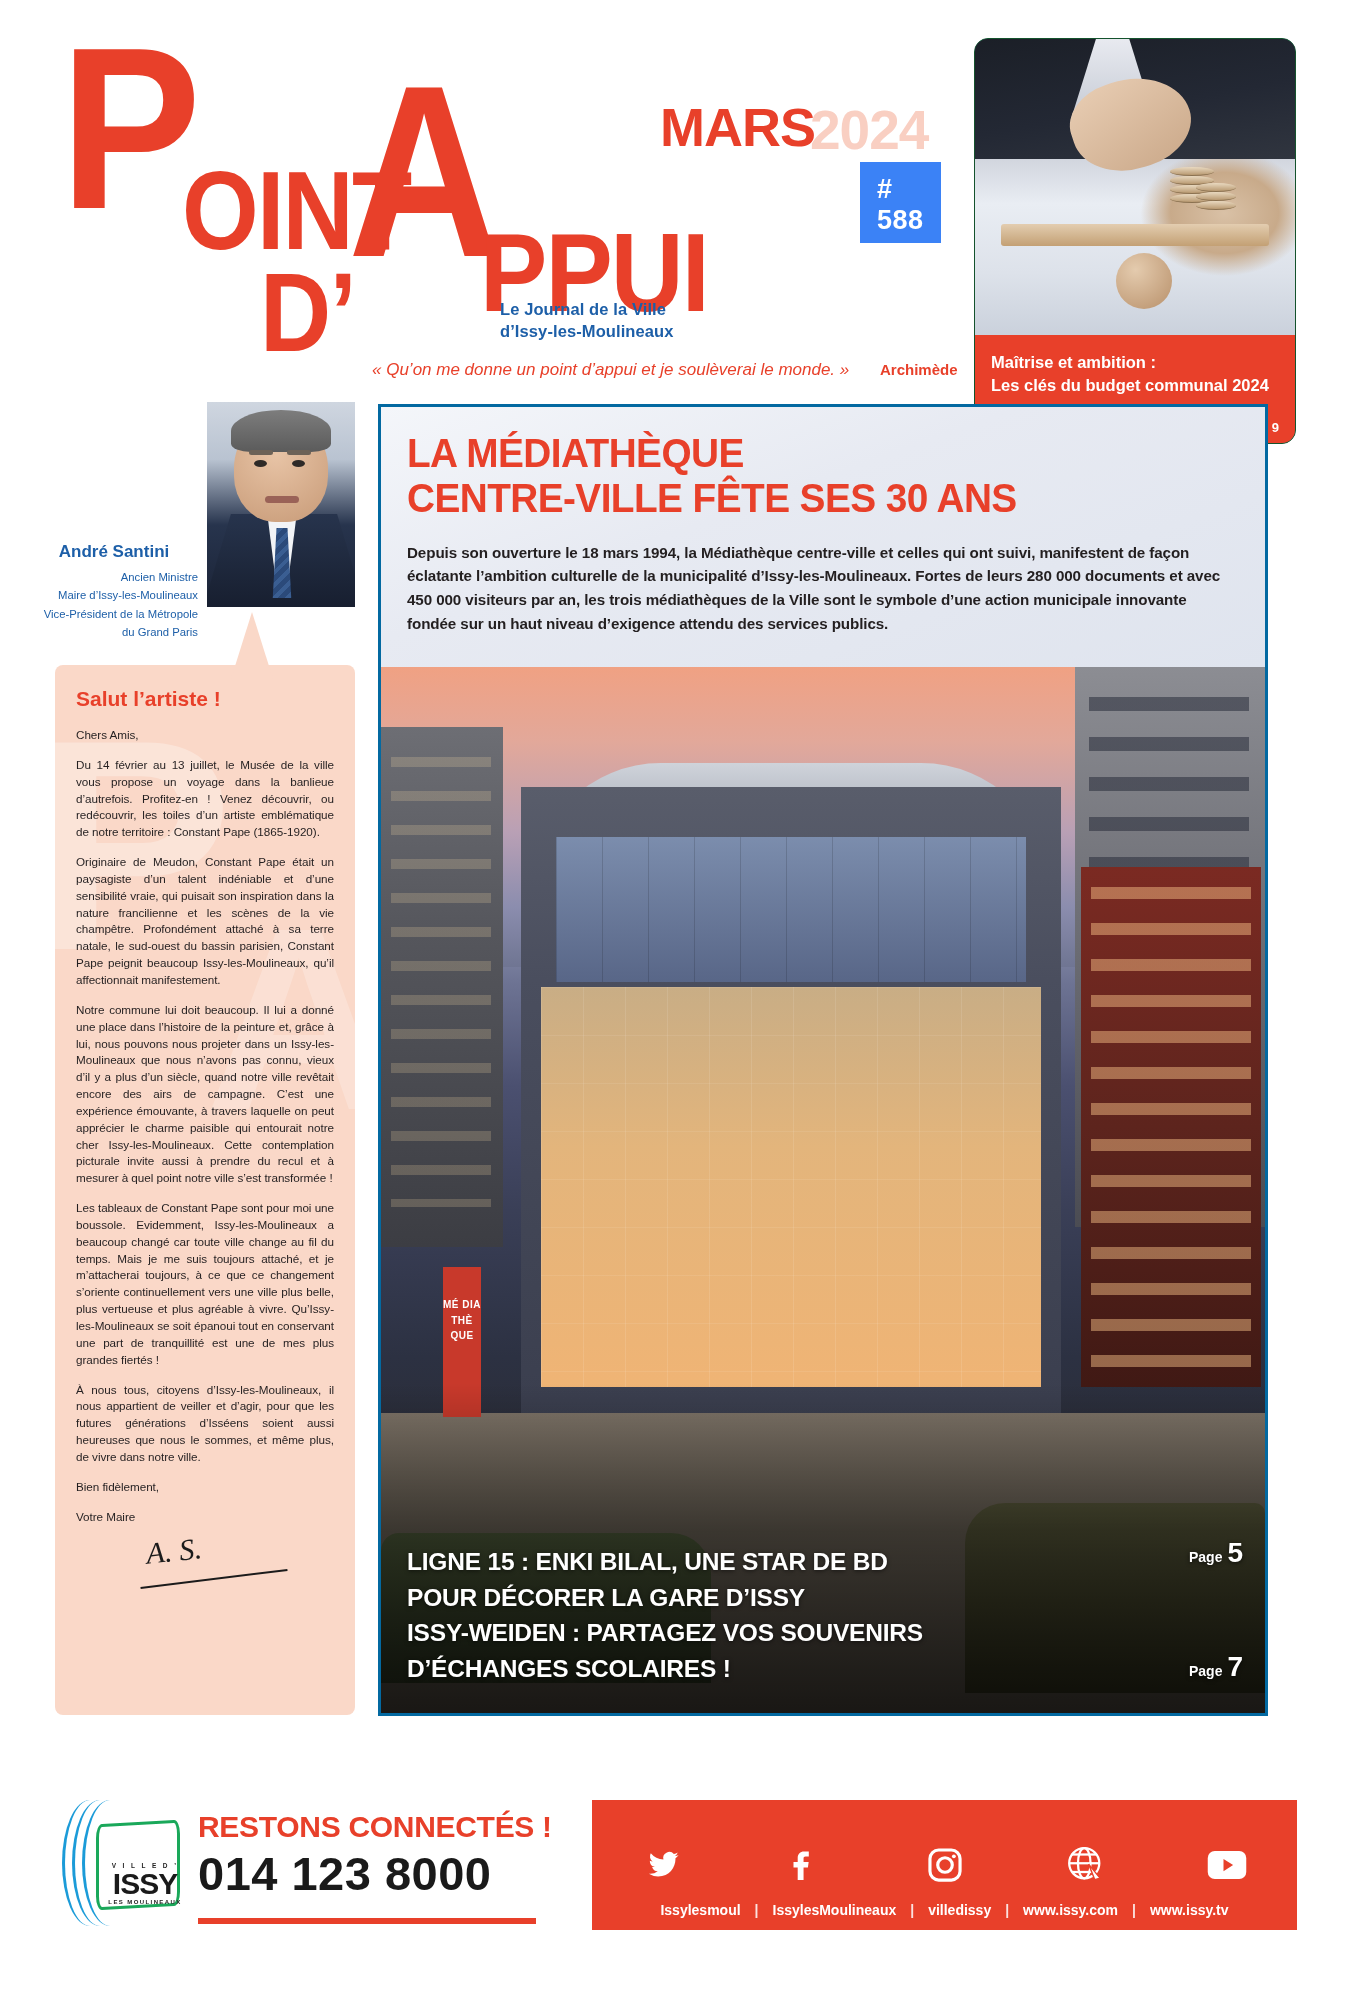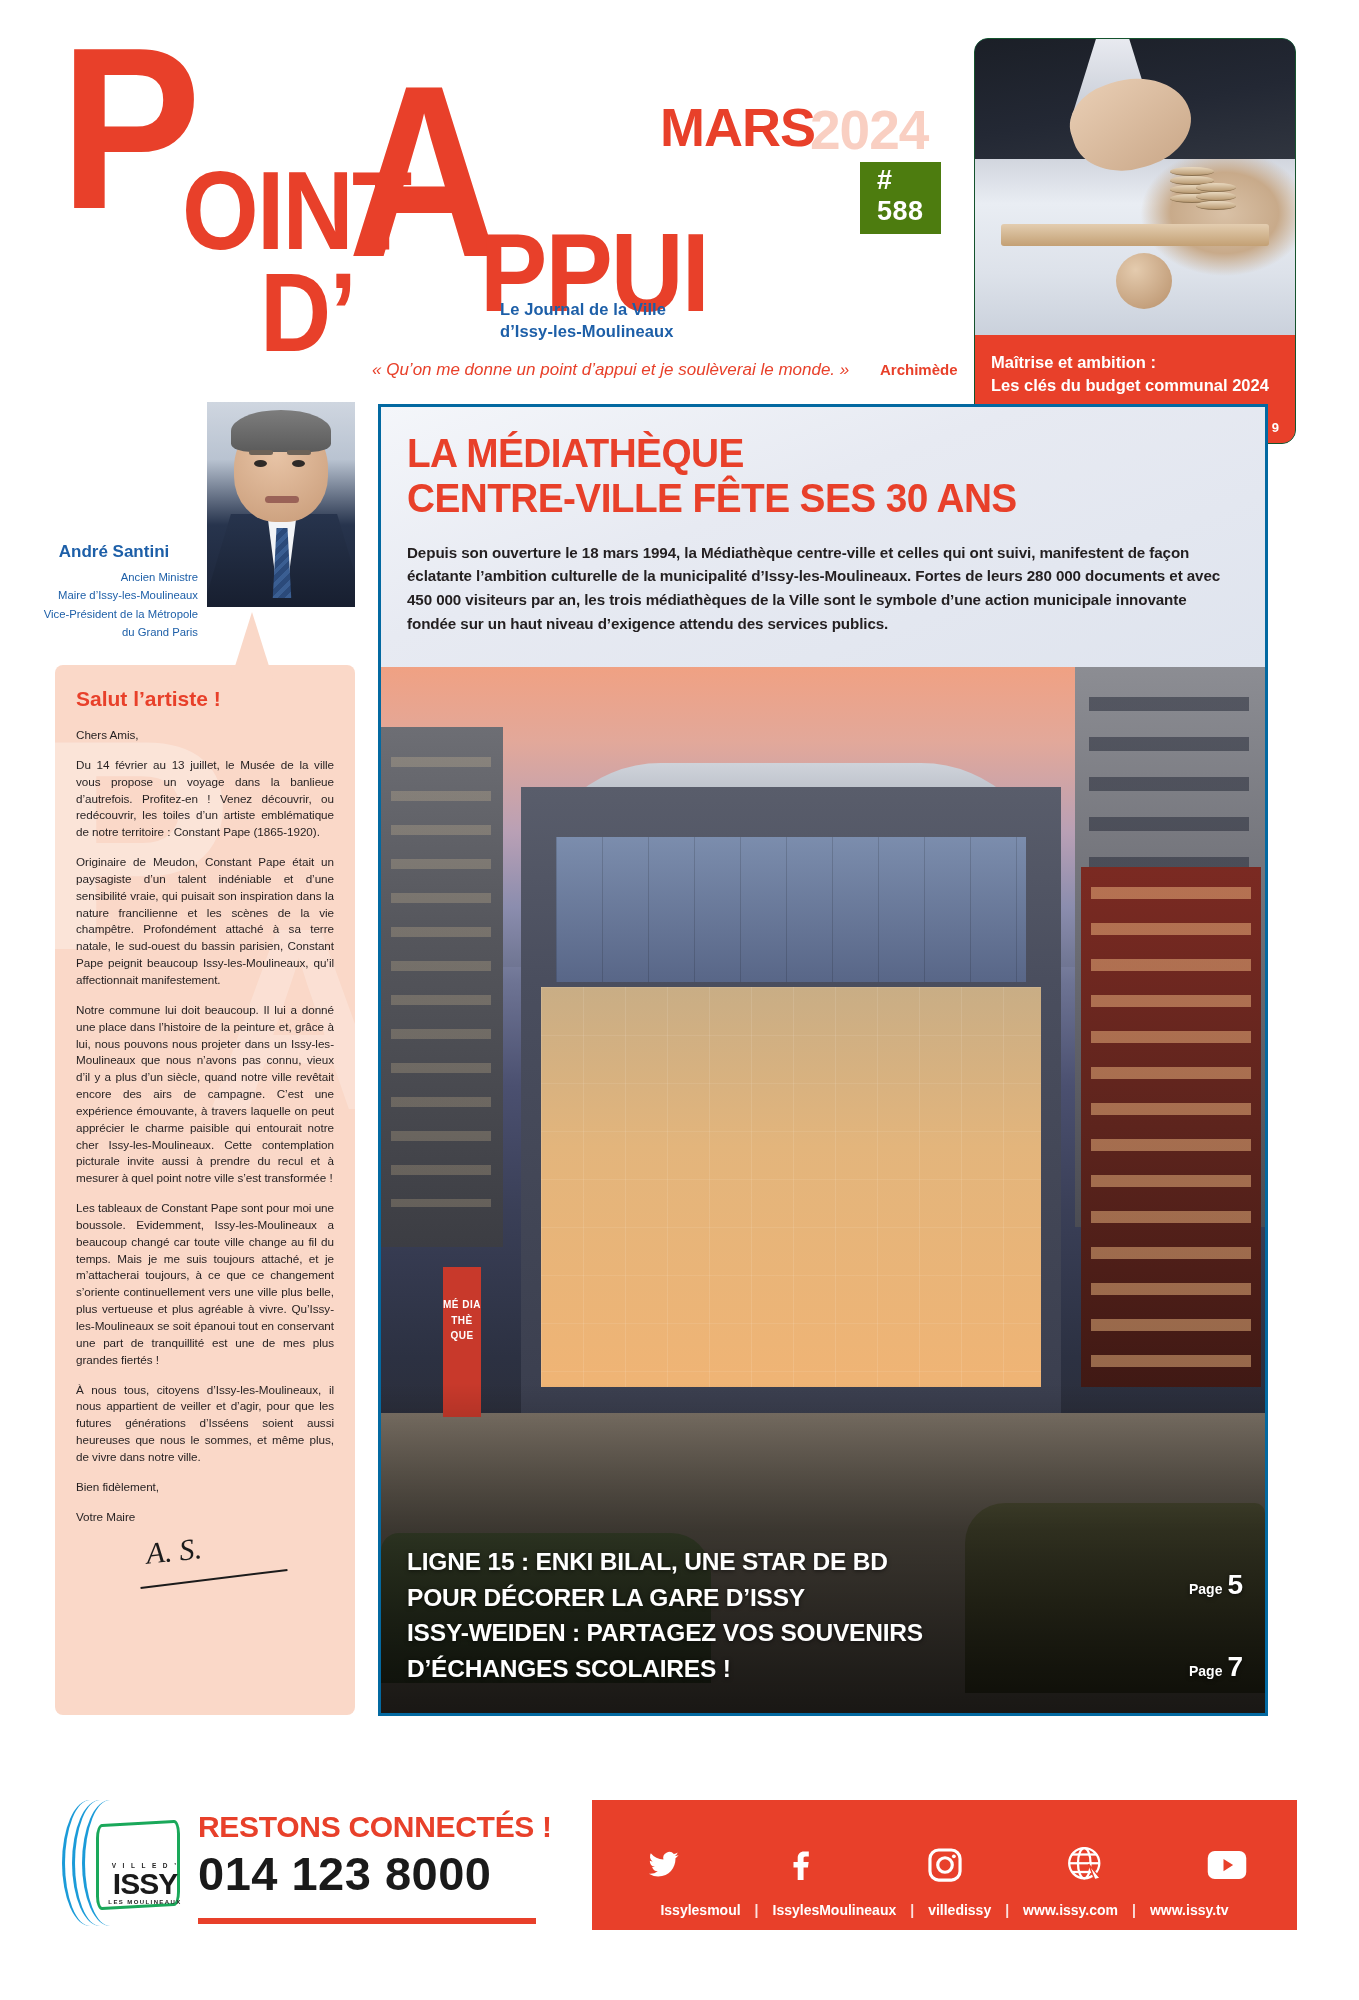--- a/index.html
+++ b/index.html
@@ -65,23 +65,23 @@
     font-size: 54px; font-weight: bold; color: #E8402A;
     letter-spacing: -1px; font-family: "Liberation Sans", sans-serif;
   }
   .year {
     position: absolute; left: 150px; top: 2px;
     font-size: 55px; font-weight: bold; color: #F9CFC2;
     letter-spacing: -1px;
   }
   .issue-box {
     position: absolute; left: 200px; top: 66px;
-    background: #4d7c0f; color: #fff;
+    background: #3b82f6; color: #fff;
     font-size: 27px; font-weight: bold;
-    padding: 3px 17px 7px 17px; letter-spacing: 0.5px;
+    padding: 12px 17px 7px 17px; letter-spacing: 0.5px;
   }
 
   .quote-line {
     position: absolute; left: 372px; top: 360px;
     font-size: 17px; font-style: italic; color: #E8402A;
     white-space: nowrap;
   }
   .archimede {
     position: absolute; left: 880px; top: 361px;
     font-size: 15px; font-weight: bold; color: #E8402A;
@@ -351,21 +351,21 @@
     font-size: 24.5px; font-weight: bold; color: #fff;
     line-height: 1.46; letter-spacing: -0.2px;
     text-shadow: 0 1px 4px rgba(0,0,0,0.6);
   }
   .pagemark {
     position: absolute; right: 22px; color: #fff; white-space: nowrap;
     text-shadow: 0 1px 4px rgba(0,0,0,0.7);
   }
   .pagemark .lbl { font-size: 14px; font-weight: bold; }
   .pagemark .num { font-size: 28px; font-weight: bold; margin-left: 5px; }
-  .pm1 { bottom: 112px; }
+  .pm1 { bottom: 144px; }
   .pm2 { bottom: 30px; }
 
   
   .footer { position: absolute; left: 0; top: 1770px; width: 1359px; height: 200px; }
   .issy-logo { position: absolute; left: 62px; top: 30px; width: 118px; height: 128px; }
   .il-arcs { position: absolute; left: 0; top: 0; width: 60px; height: 128px; }
   .il-arc {
     position: absolute; border-left: 3px solid #1B9BD8; border-radius: 50%;
     width: 56px; height: 126px; left: 0; top: 0;
   }

